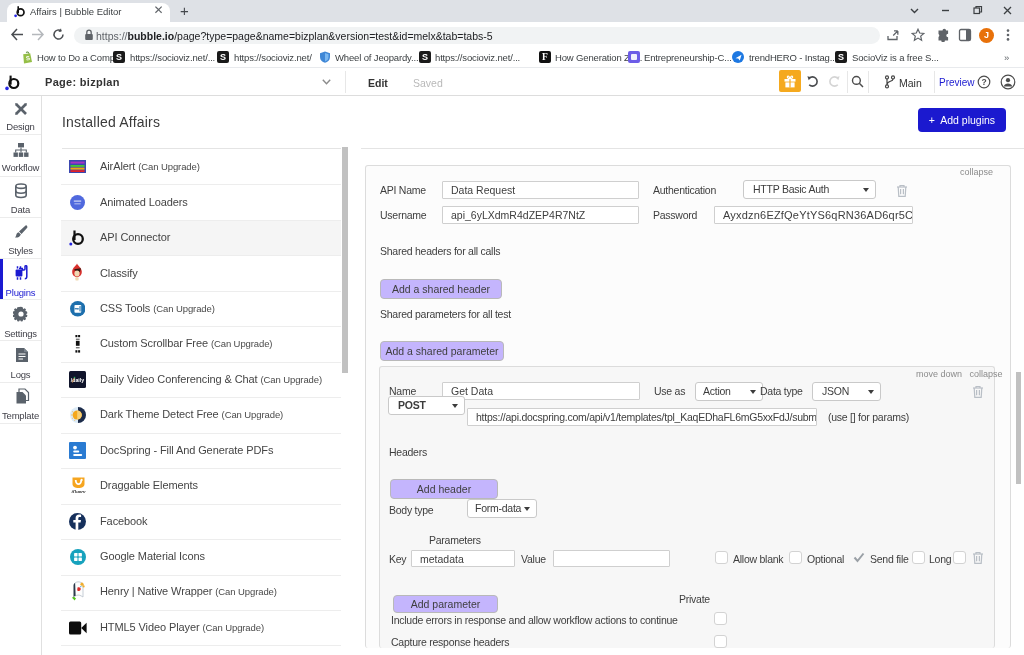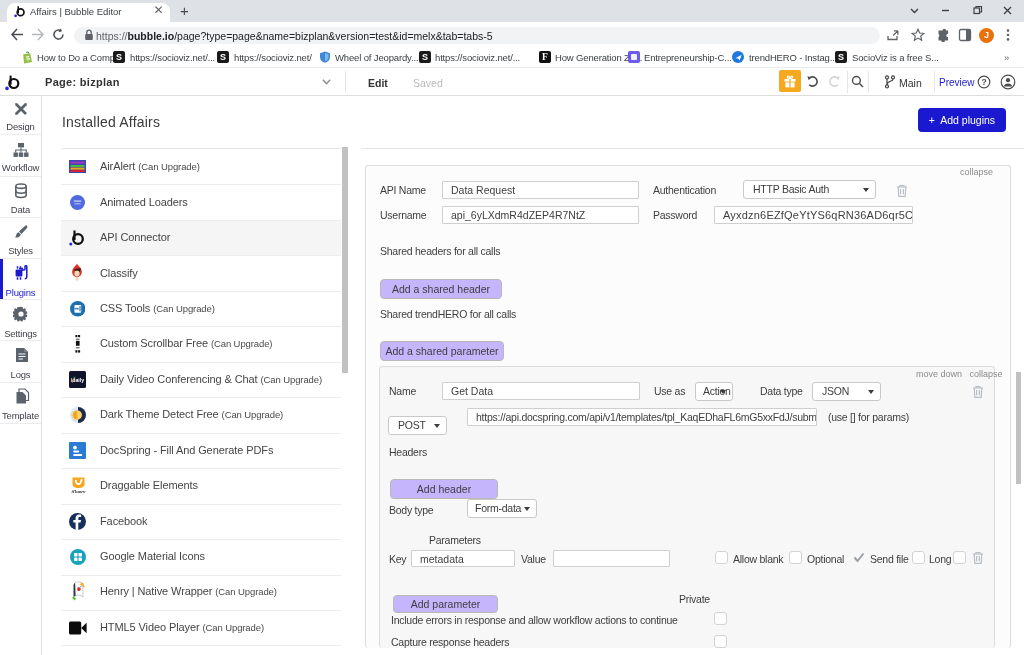--- a/index.html
+++ b/index.html
@@ -430,39 +430,39 @@
         <path d="M2.2 3 L2.8 12.3 H9.2 L9.8 3"></path>
         <path d="M4.6 5 V10.3 M7.4 5 V10.3"></path>
       </g>
     </svg>
   <div class="abs lbl" style="left:380px;top:209px;">Username</div>
   <div class="abs inp" style="left:442px;top:206px;width:197px;">api_6yLXdmR4dZEP4R7NtZ</div>
   <div class="abs lbl" style="left:653px;top:209px;">Password</div>
   <div class="abs inp" style="left:714px;top:206px;width:199px;font-size:11px;letter-spacing:0.2px;">Ayxdzn6EZfQeYtYS6qRN36AD6qr5CXgXb92</div>
   <div class="abs lbl" style="left:380px;top:245px;">Shared headers for all calls</div>
   <div class="abs btn" style="left:380px;top:267px;width:122px;">Add a shared header</div>
-  <div class="abs lbl" style="left:380px;top:308px;">Shared trendHERO for all calls</div>
+  <div class="abs lbl" style="left:380px;top:308px;">Shared parameters for all test</div>
   <div class="abs btn" style="left:380px;top:329px;width:124px;">Add a shared parameter</div>
   <div class="abs" id="card2"></div>
   <div class="abs minilink" style="left:916px;top:369px;">move down&nbsp;&nbsp; collapse</div>
   <svg class="abs trash" style="left:972px;top:385px" width="12" height="13" viewBox="0 0 12 13">
       <g fill="none" stroke="#b9bfc6" stroke-width="1.2">
         <path d="M1 3 H11"></path>
         <path d="M4 3 V1.5 H8 V3"></path>
         <path d="M2.2 3 L2.8 12.3 H9.2 L9.8 3"></path>
         <path d="M4.6 5 V10.3 M7.4 5 V10.3"></path>
       </g>
     </svg>
   <div class="abs lbl" style="left:389px;top:385px;">Name</div>
   <div class="abs inp" style="left:442px;top:382px;width:198px;background:#fff;">Get Data</div>
   <div class="abs lbl" style="left:654px;top:385px;">Use as</div>
-  <div class="abs sel" style="left:695px;top:382px;width:38px;padding-left:7px;">Action</div>
+  <div class="abs sel" style="left:695px;top:382px;width:68px;padding-left:7px;">Action</div>
   <div class="abs lbl" style="left:760px;top:385px;">Data type</div>
   <div class="abs sel" style="left:812px;top:382px;width:69px;">JSON</div>
-  <div class="abs sel" style="left:388px;top:416px;width:59px;">POST</div>
+  <div class="abs sel" style="left:388px;top:396px;width:77px;font-weight:bold;">POST</div>
   <div class="abs inp" style="left:467px;top:408px;width:350px;letter-spacing:-0.25px;">https://api.docspring.com/api/v1/templates/tpl_KaqEDhaFL6mG5xxFdJ/subm</div>
   <div class="abs lbl" style="left:828px;top:411px;">(use [] for params)</div>
   <div class="abs lbl" style="left:389px;top:446px;">Headers</div>
   <div class="abs btn" style="left:390px;top:467px;width:108px;">Add header</div>
   <div class="abs lbl" style="left:389px;top:504px;">Body type</div>
   <div class="abs sel" style="left:467px;top:499px;width:70px;padding-left:7px;">Form-data</div>
   <div class="abs lbl" style="left:389px;top:534px;padding-left:40px;">Parameters</div>
   <div class="abs lbl" style="left:389px;top:553px;">Key</div>
   <div class="abs inp" style="left:411px;top:550px;width:104px;height:17px;">metadata</div>
   <div class="abs lbl" style="left:521px;top:553px;">Value</div>

